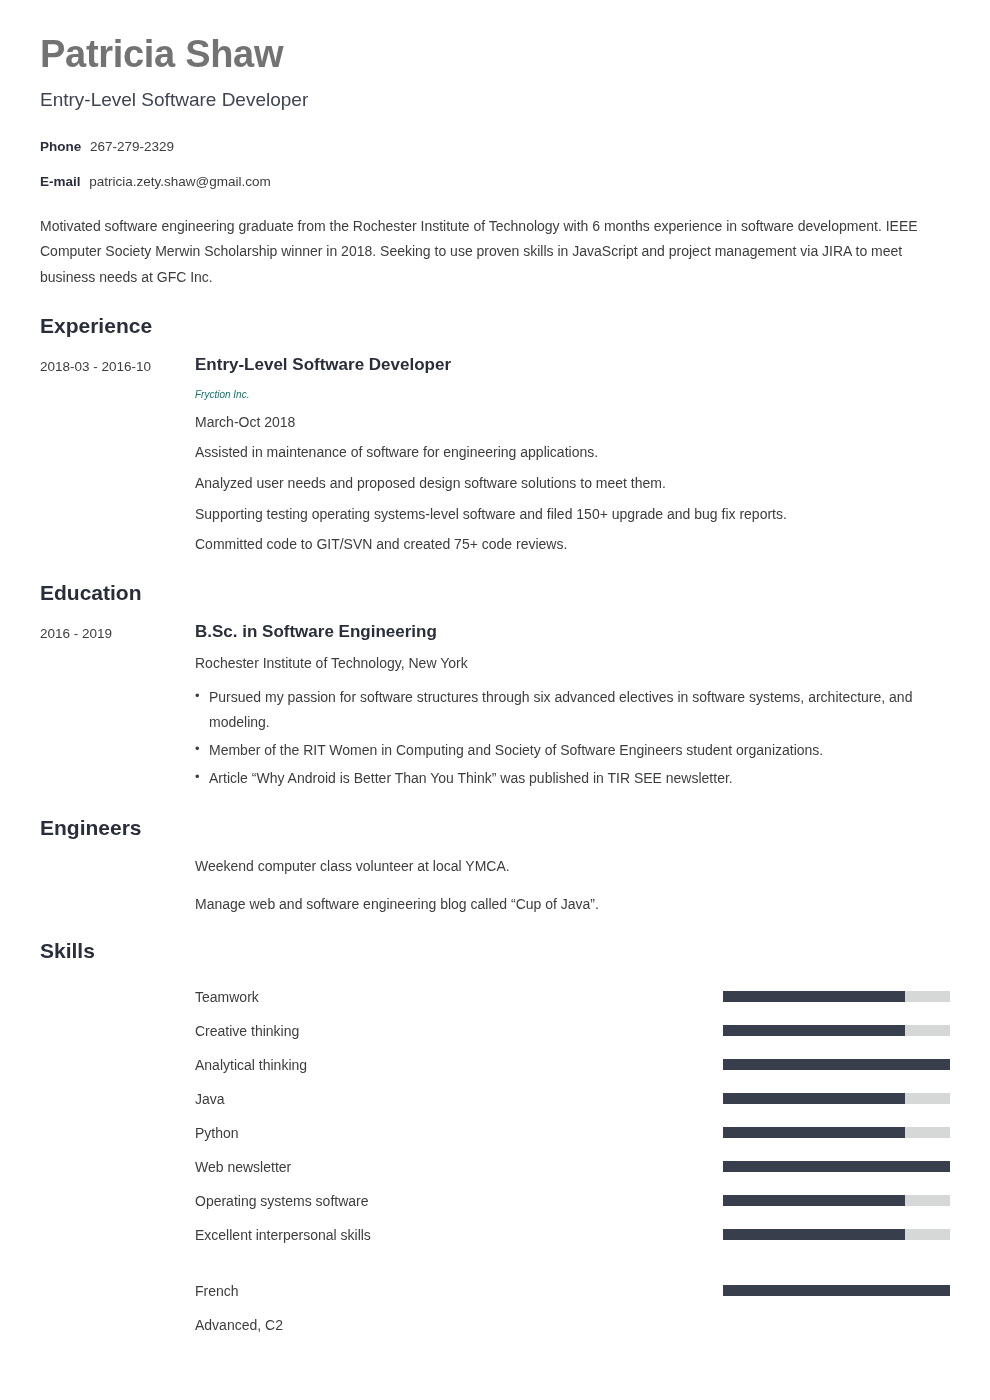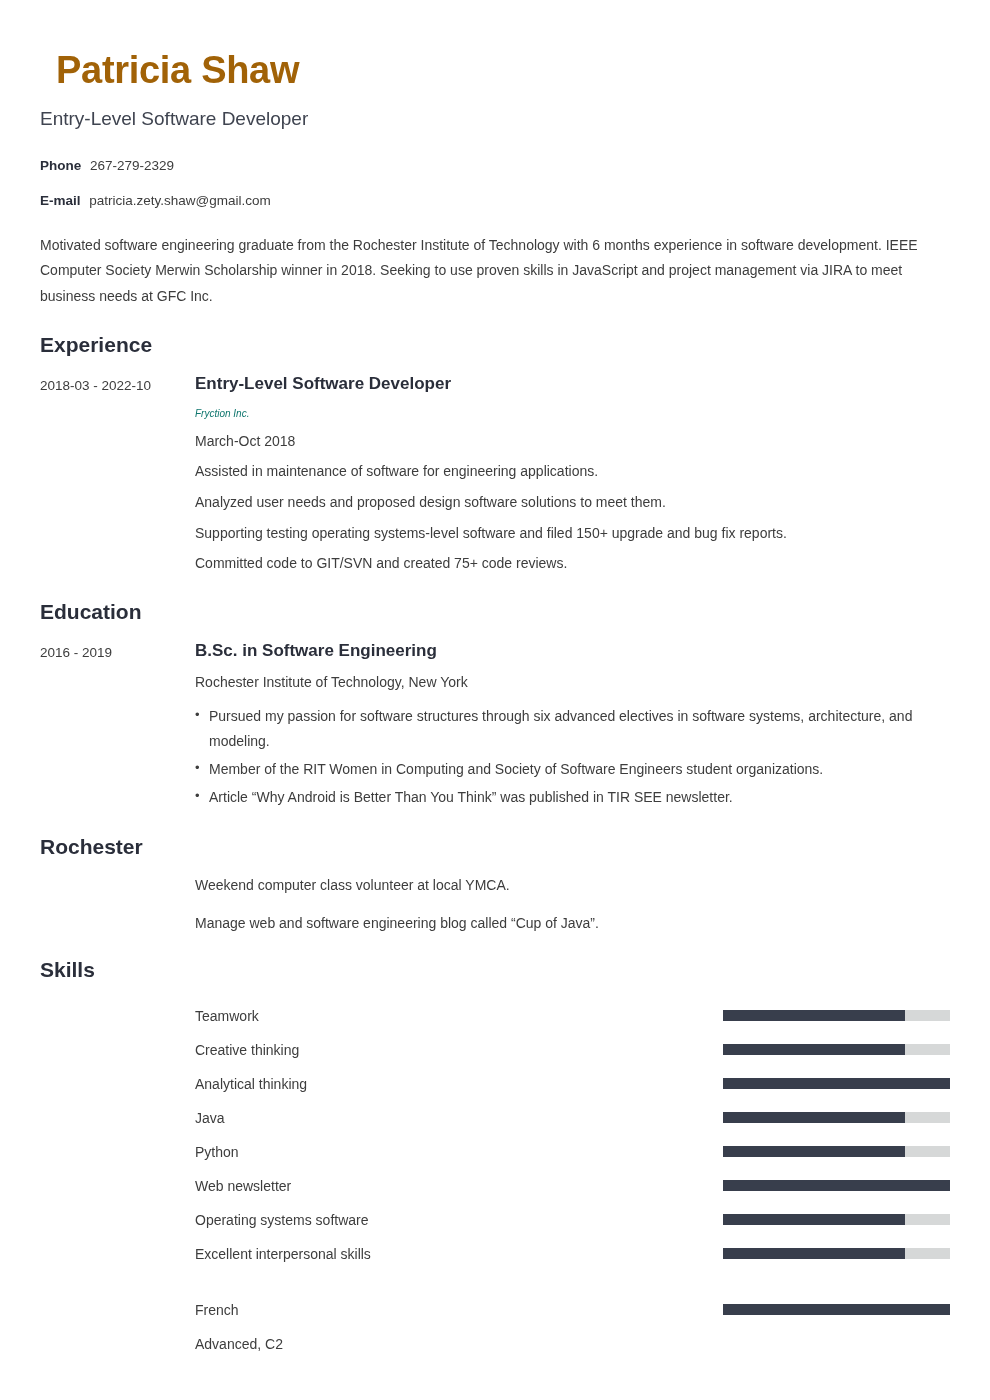--- a/index.html
+++ b/index.html
@@ -20,24 +20,24 @@
     overflow: hidden;
     box-sizing: border-box;
     padding: 0 40px;
   }
 
   
   .header { padding-top: 34px; }
   .name {
     font-size: 38px;
     font-weight: bold;
-    color: #a16207;
+    color: #737373;
     letter-spacing: -0.3px;
     line-height: 1.1;
-    margin: 16px;
+    margin: 0;
   }
   .job-title {
     font-size: 19px;
     color: #3f4450;
     margin: 13px 0 0 0;
     font-weight: normal;
     line-height: 1.2;
   }
 
   .contact-list { margin-top: 27px; }
@@ -201,21 +201,21 @@
         <span class="contact-value">patricia.zety.shaw@gmail.com</span>
       </div>
     </div>
   </div>
 
   <div class="summary">Motivated software engineering graduate from the Rochester Institute of Technology with 6 months experience in software development. IEEE Computer Society Merwin Scholarship winner in 2018. Seeking to use proven skills in JavaScript and project management via JIRA to meet business needs at GFC Inc.</div>
 
   <div class="section">
     <h2 class="section-title">Experience</h2>
     <div class="entry">
-      <div class="entry-date">2018-03 - 2022-10</div>
+      <div class="entry-date">2018-03 - 2016-10</div>
       <div class="entry-body">
         <div class="entry-heading">Entry-Level Software Developer</div>
         <div class="entry-sub-italic">Fryction Inc.</div>
         <div class="entry-sub">March-Oct 2018</div>
         <div class="entry-line">Assisted in maintenance of software for engineering applications.</div>
         <div class="entry-line">Analyzed user needs and proposed design software solutions to meet them.</div>
         <div class="entry-line">Supporting testing operating systems-level software and filed 150+ upgrade and bug fix reports.</div>
         <div class="entry-line">Committed code to GIT/SVN and created 75+ code reviews.</div>
       </div>
     </div>
@@ -231,21 +231,21 @@
         <ul class="bullets">
           <li>Pursued my passion for software structures through six advanced electives in software systems, architecture, and modeling.</li>
           <li>Member of the RIT Women in Computing and Society of Software Engineers student organizations.</li>
           <li>Article “Why Android is Better Than You Think” was published in TIR SEE newsletter.</li>
         </ul>
       </div>
     </div>
   </div>
 
   <div class="section" style="margin-top:22px;">
-    <h2 class="section-title">Rochester</h2>
+    <h2 class="section-title">Engineers</h2>
     <div class="interests-body">
       <div class="interest-line">Weekend computer class volunteer at local YMCA.</div>
       <div class="interest-line">Manage web and software engineering blog called “Cup of Java”.</div>
     </div>
   </div>
 
   <div class="section" style="margin-top:24px;">
     <h2 class="section-title">Skills</h2>
     <div class="rating-body skills-list">
 

